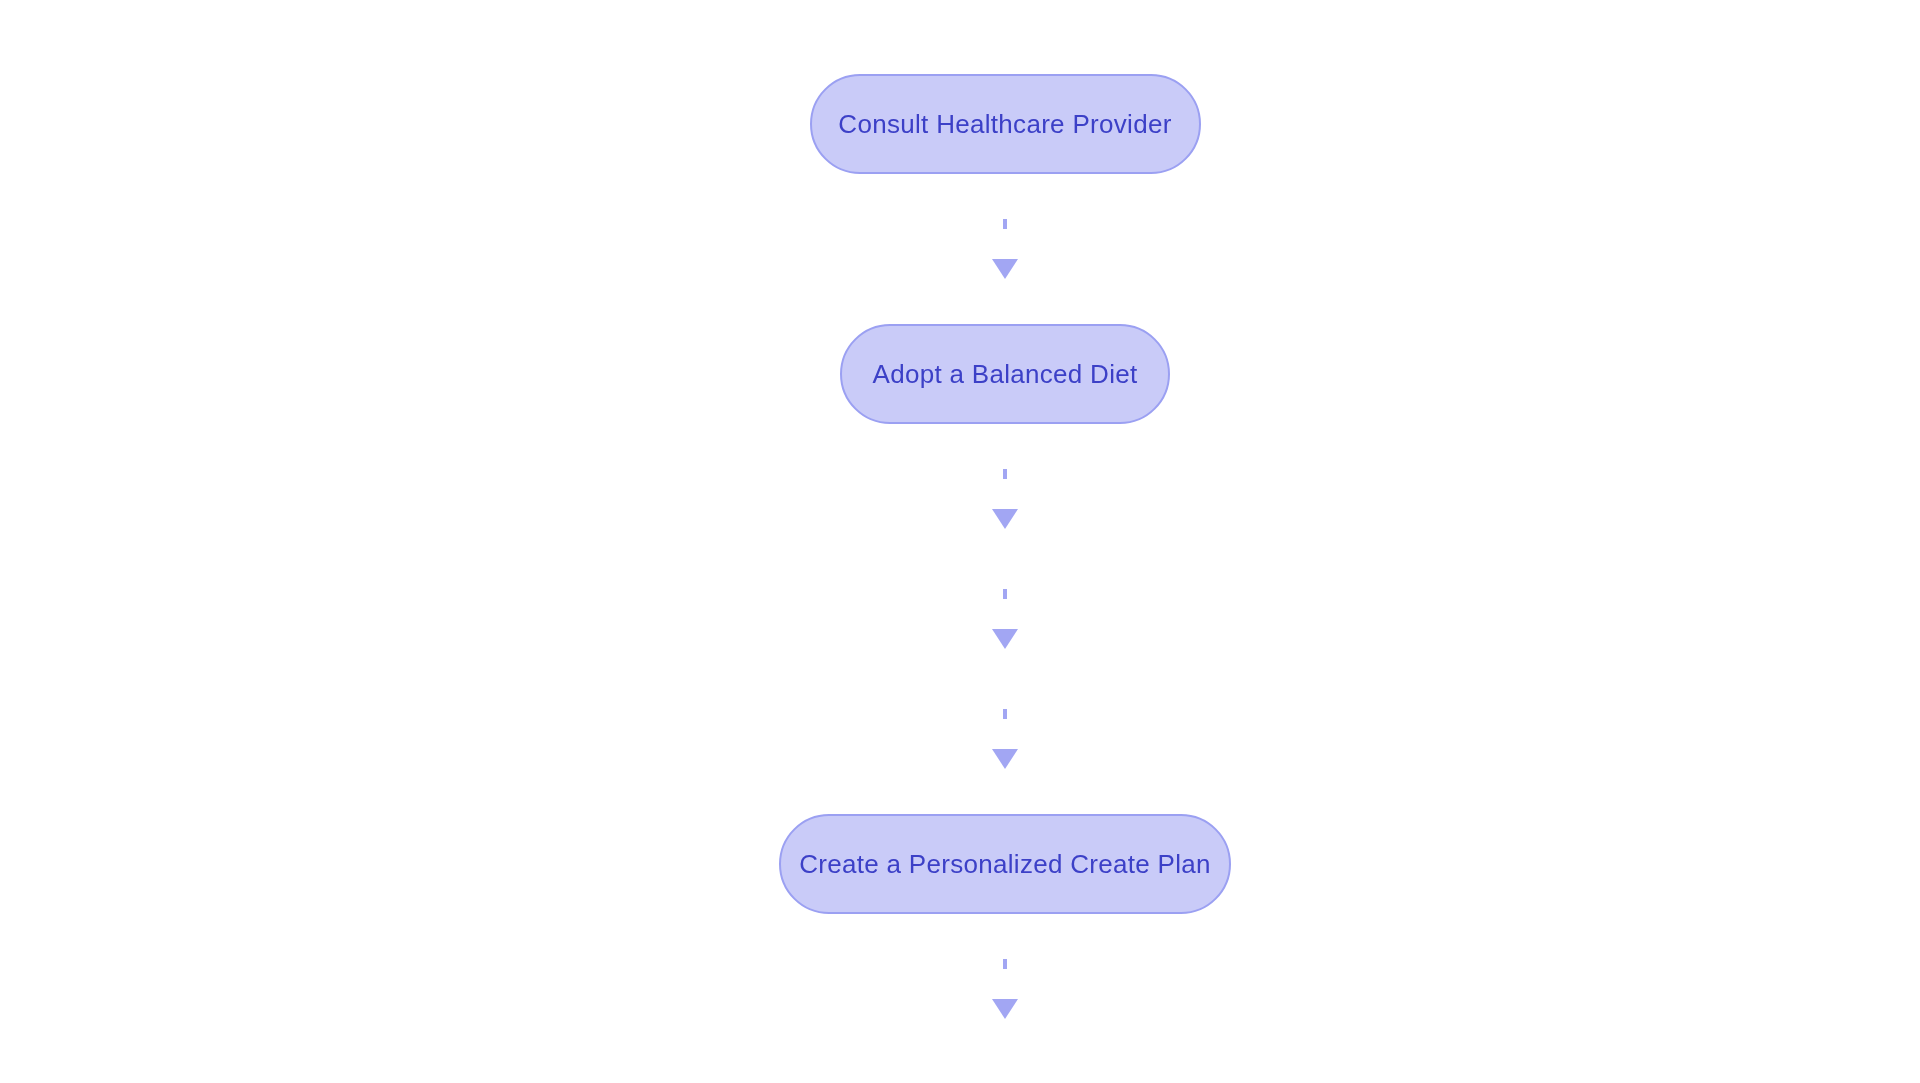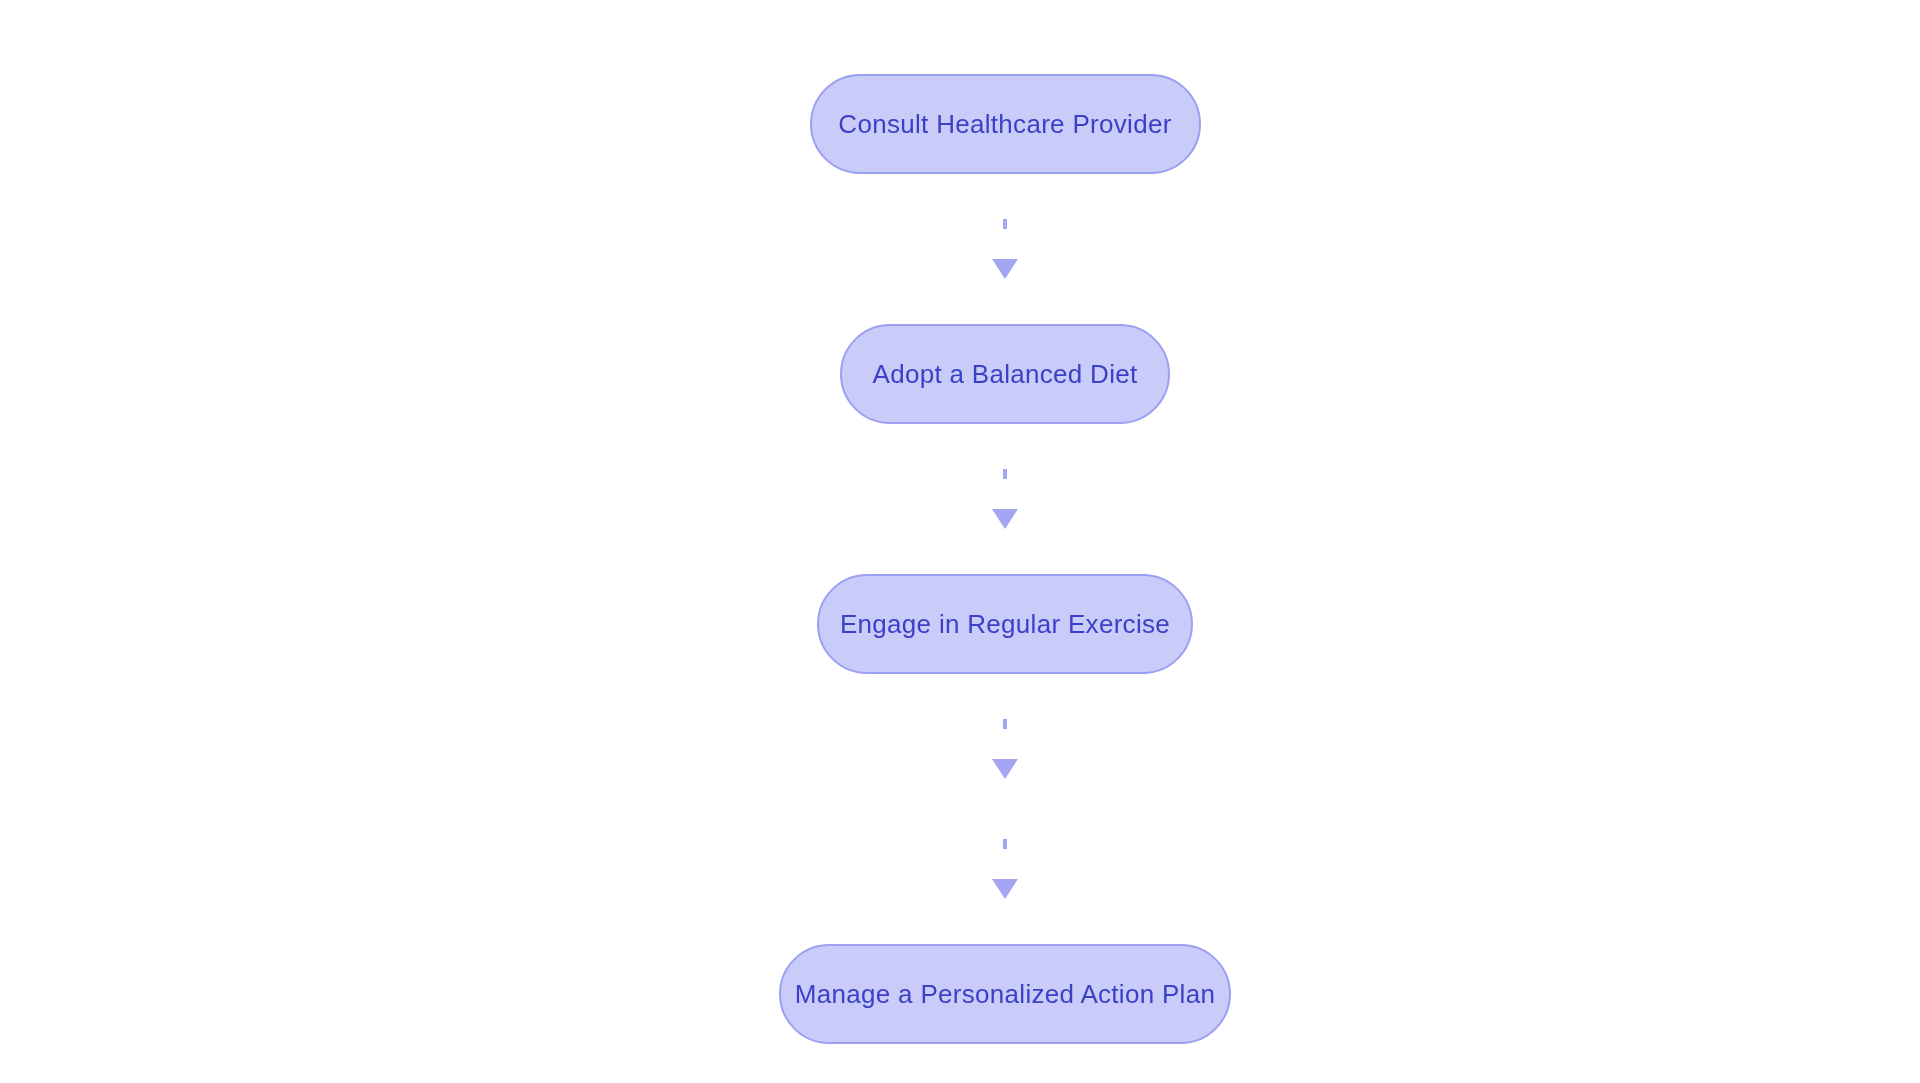--- a/index.html
+++ b/index.html
@@ -81,37 +81,34 @@
 
   <div class="node n2">
     <span>Adopt a Balanced Diet</span>
   </div>
 
   <div class="connector">
     <div class="line"></div>
     <div class="head"></div>
   </div>
 
-  <div class="node n3">
-    <span>Engage in Regular Exercise</span>
-  </div>
 
   <div class="connector">
     <div class="line"></div>
     <div class="head"></div>
   </div>
 
 
   <div class="connector">
     <div class="line"></div>
     <div class="head"></div>
   </div>
 
   <div class="node n5">
-    <span>Manage a Personalized Action Plan</span>
+    <span>Create a Personalized Create Plan</span>
   </div>
 
   <div class="connector">
     <div class="line"></div>
     <div class="head"></div>
   </div>
 
 
 </div>
 

